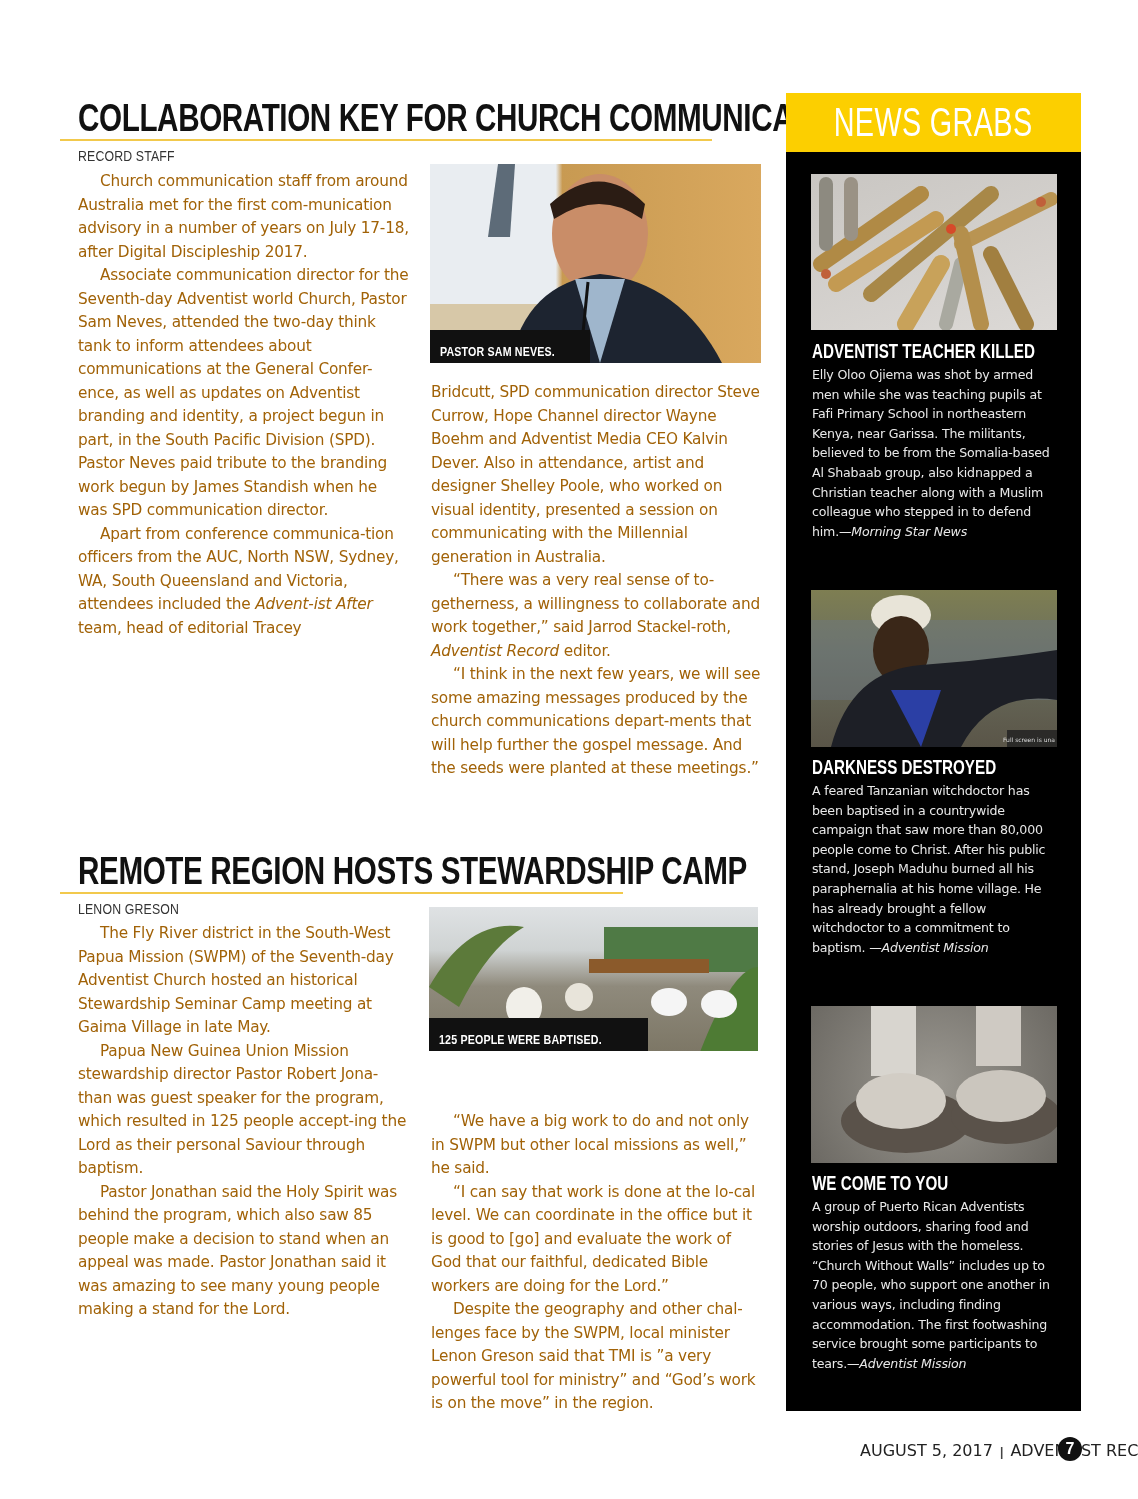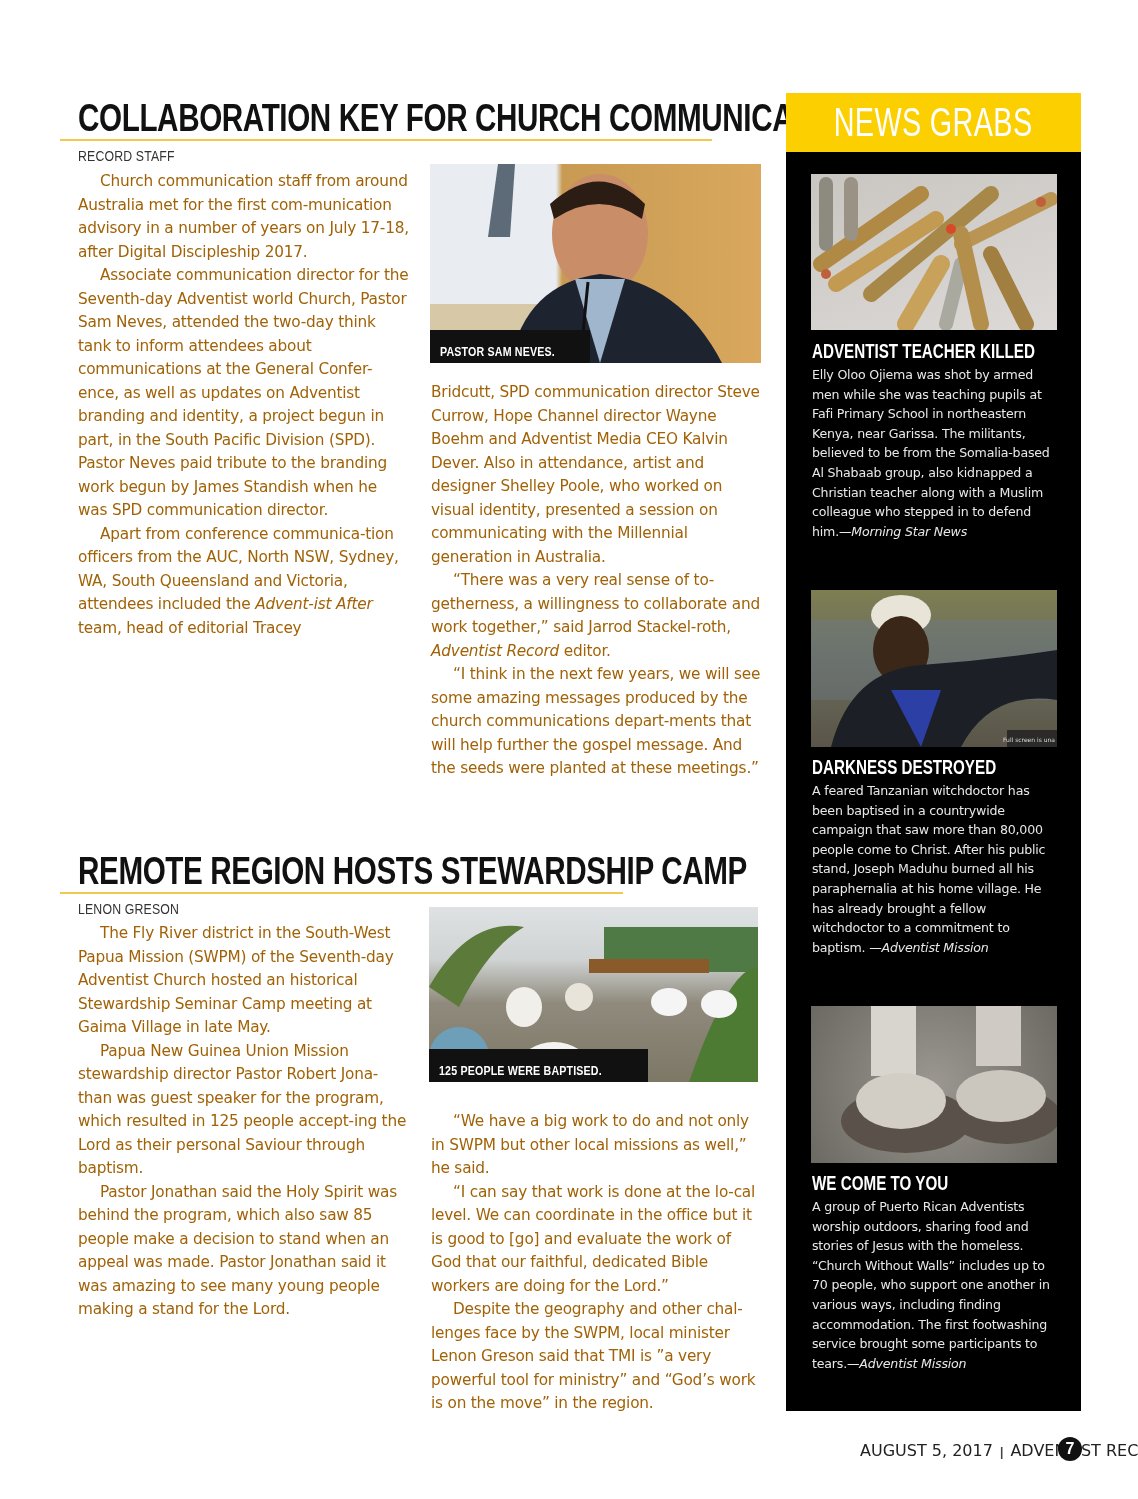--- a/index.html
+++ b/index.html
@@ -61,21 +61,21 @@
   <h1 class="headline abs" style="left:78px; top:852px; font-size:38px;">REMOTE REGION HOSTS STEWARDSHIP CAMP</h1>
   <div class="rule" style="left:60px; top:892px; width:563px;"></div>
   <div class="byline abs" style="left:78px; top:900px;">LENON GRESON</div>
 
   <div class="col" style="left:78px; top:922px; width:332px;">
     <p>The Fly River district in the South-West Papua Mission (SWPM) of the Seventh-day Adventist Church hosted an historical Stewardship Seminar Camp meeting at Gaima Village in late May.</p>
     <p>Papua New Guinea Union Mission stewardship director Pastor Robert Jona-than was guest speaker for the program, which resulted in 125 people accept-ing the Lord as their personal Saviour through baptism.</p>
     <p>Pastor Jonathan said the Holy Spirit was behind the program, which also saw 85 people make a decision to stand when an appeal was made. Pastor Jonathan said it was amazing to see many young people making a stand for the Lord.</p>
   </div>
 
-  <div class="photo" style="left:429px; top:907px; width:329px; height:175px; background:linear-gradient(180deg,#dfe2e4 0%,#cfd3d3 30%,#8f8a7c 55%,#7d7766 100%);">
+  <div class="photo" style="left:429px; top:907px; width:329px; height:144px; background:linear-gradient(180deg,#dfe2e4 0%,#cfd3d3 30%,#8f8a7c 55%,#7d7766 100%);">
     <svg width="329" height="175" viewBox="0 0 329 175">
       <rect x="175" y="20" width="154" height="45" fill="#4f7a45"></rect>
       <rect x="160" y="52" width="120" height="14" fill="#8b5a2b"></rect>
       <path d="M0,80 Q40,10 95,20 Q60,40 30,100 Z" fill="#5c7a3a"></path>
       <path d="M260,175 Q300,60 329,60 L329,175 Z" fill="#4e7b34"></path>
       <ellipse cx="95" cy="100" rx="18" ry="20" fill="#f1efe9"></ellipse>
       <ellipse cx="240" cy="95" rx="18" ry="14" fill="#f5f5f5"></ellipse>
       <ellipse cx="290" cy="97" rx="18" ry="14" fill="#f5f5f5"></ellipse>
       <ellipse cx="150" cy="90" rx="14" ry="14" fill="#e8e4da"></ellipse>
       <ellipse cx="30" cy="150" rx="30" ry="30" fill="#6e9fb8"></ellipse>

